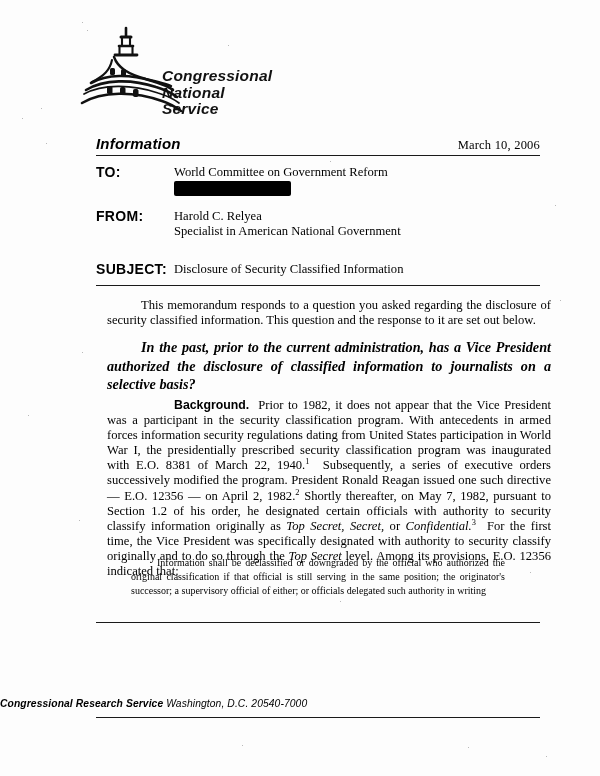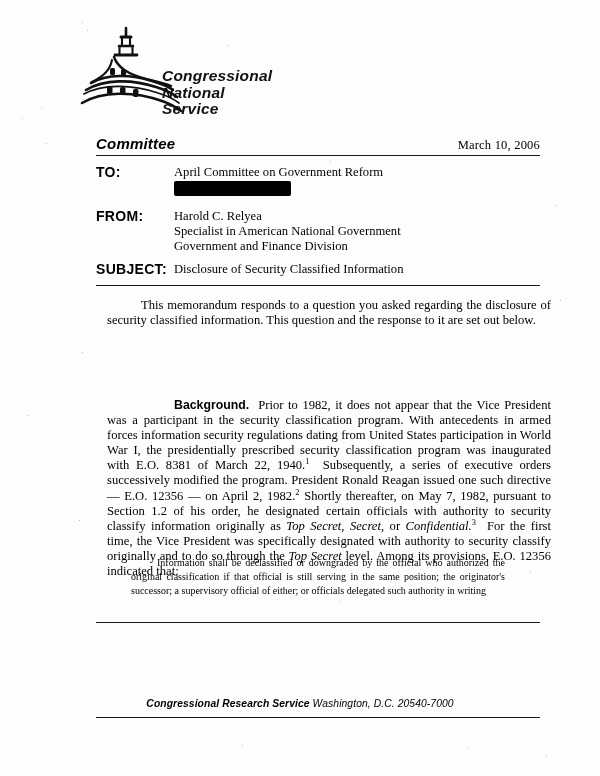--- a/index.html
+++ b/index.html
@@ -188,21 +188,21 @@
   }
   .footnote { margin-bottom: 12.5px; white-space: nowrap; }
   .footnote sup { font-size: 8px; }
 
   
   .footer-text {
     position: absolute;
     left: 0;
     top: 698px;
     width: 600px;
-    text-align: center;
+    text-align: left;
     font-family: "Liberation Sans", sans-serif;
     font-size: 10.3px;
     font-style: italic;
     letter-spacing: 0.1px;
   }
   .footer-text b { font-weight: bold; }
 
   
   .speck {
     position: absolute;
@@ -242,48 +242,48 @@
         <rect x="59" y="65" width="5.5" height="8" rx="1.8"></rect>
       </g>
     </svg>
     <div class="logo-words">
       <div>Congressional</div>
       <div>National</div>
       <div>Service</div>
     </div>
   </div>
 
-  <div class="memo-title">Committee</div>
+  <div class="memo-title">Information</div>
   <div class="memo-date">March 10, 2006</div>
   <div class="rule rule-memo"></div>
 
   <div class="field field-to">
     <span class="field-label">TO:</span>
-    <span class="field-value">April Committee on Government Reform</span>
+    <span class="field-value">World Committee on Government Reform</span>
   </div>
   <div class="redaction"></div>
 
   <div class="field field-from">
     <span class="field-label">FROM:</span>
     <span class="field-value">
       <span>Harold C. Relyea</span><br>
       <span>Specialist in American National Government</span><br>
-      <span>Government and Finance Division</span>
     </span>
   </div>
 
   <div class="field field-subj">
     <span class="field-label">SUBJECT:</span>
     <span class="field-value">Disclosure of Security Classified Information</span>
   </div>
 
   <div class="rule rule-header-bottom"></div>
 
   <div class="body-col p-intro"><span class="ind"></span><span>This memorandum responds to a question you asked regarding the disclosure of security classified information.  This question and the response to it are set out below.</span></div>
 
+  <div class="body-col p-question"><span class="ind"></span><span>In the past, prior to the current administration, has a Vice President authorized the disclosure of classified information to journalists on a selective basis?</span></div>
 
   <div class="body-col p-background"><span class="ind"></span><span class="lead">Background.</span>&nbsp;&nbsp;<span>Prior to 1982, it does not appear that the Vice President was a participant in the security classification program.  With antecedents in armed forces information security regulations dating from United States participation in World War I, the presidentially prescribed security classification program was inaugurated with E.O. 8381 of March 22, 1940.</span><sup>1</sup>&nbsp;&nbsp;<span>Subsequently, a series of executive orders successively modified the program.  President Ronald Reagan issued one such directive — E.O. 12356 — on April 2, 1982.</span><sup>2</sup>&nbsp;<span>Shortly thereafter, on May 7, 1982, pursuant to Section 1.2 of his order, he designated certain officials with authority to security classify information originally as</span> <span class="it">Top Secret, Secret,</span> <span>or</span> <span class="it">Confidential.</span><sup>3</sup>&nbsp;&nbsp;<span>For the first time, the Vice President was specifically designated with authority to security classify originally and to do so through the</span> <span class="it">Top Secret</span> <span>level.  Among its provisions, E.O. 12356 indicated that:</span></div>
 
   <div class="blockquote"><span class="ind"></span><span>Information shall be declassified or downgraded by the official who authorized the original classification if that official is still serving in the same position; the originator's successor; a supervisory official of either; or officials delegated such authority in writing</span></div>
 
   <div class="rule rule-footnote"></div>
 
   <div class="footer-text"><b>Congressional Research Service</b> <span>Washington, D.C. 20540-7000</span></div>
   <div class="rule rule-footer"></div>
 

